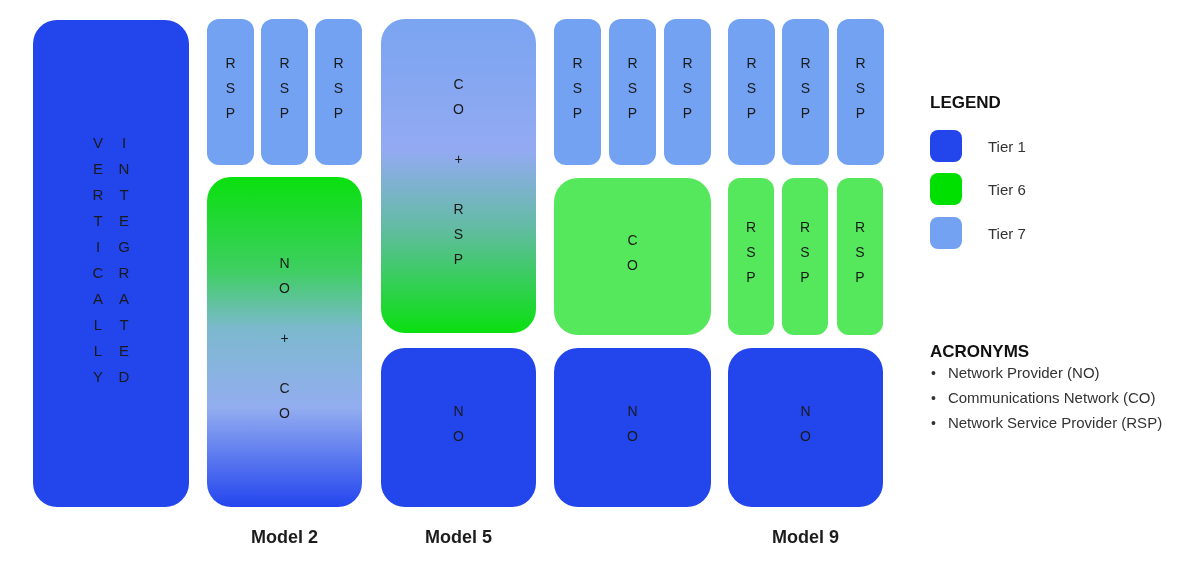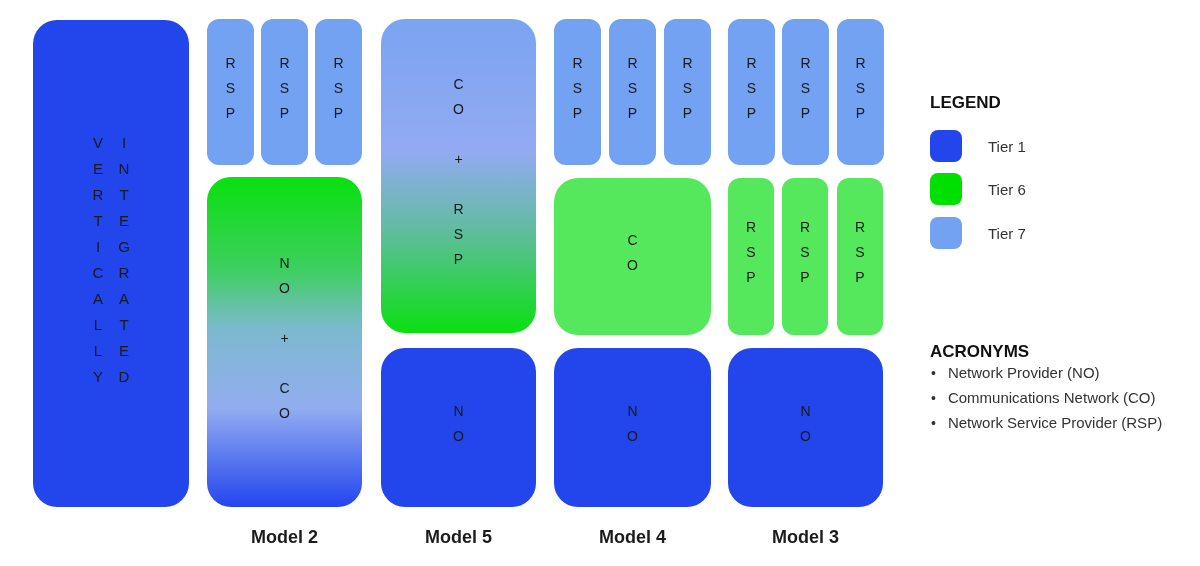--- a/index.html
+++ b/index.html
@@ -125,22 +125,21 @@
   </div>
   <div class="blk midg m5g3" style="background-color: rgb(85, 232, 92);">
     <span class="vtext">RSP</span>
   </div>
   <div class="blk big m5no" style="background-color: rgb(34, 69, 236);">
     <span class="vtext">NO</span>
   </div>
 
   <div class="mlabel ml2">Model 2</div>
   <div class="mlabel ml3">Model 5</div>
-  <div class="mlabel ml4">Model 4</div>
-  <div class="mlabel ml5">Model 3</div>
+  <div class="mlabel ml5">Model 9</div>
 
   <div class="legend-title">LEGEND</div>
   <div class="legend-row lr1">
     <span class="swatch" style="background-color: rgb(34, 69, 236);"></span>
     <span class="legend-label">Tier 1</span>
   </div>
   <div class="legend-row lr2">
     <span class="swatch" style="background-color: rgb(0, 224, 0);"></span>
     <span class="legend-label">Tier 6</span>
   </div>

